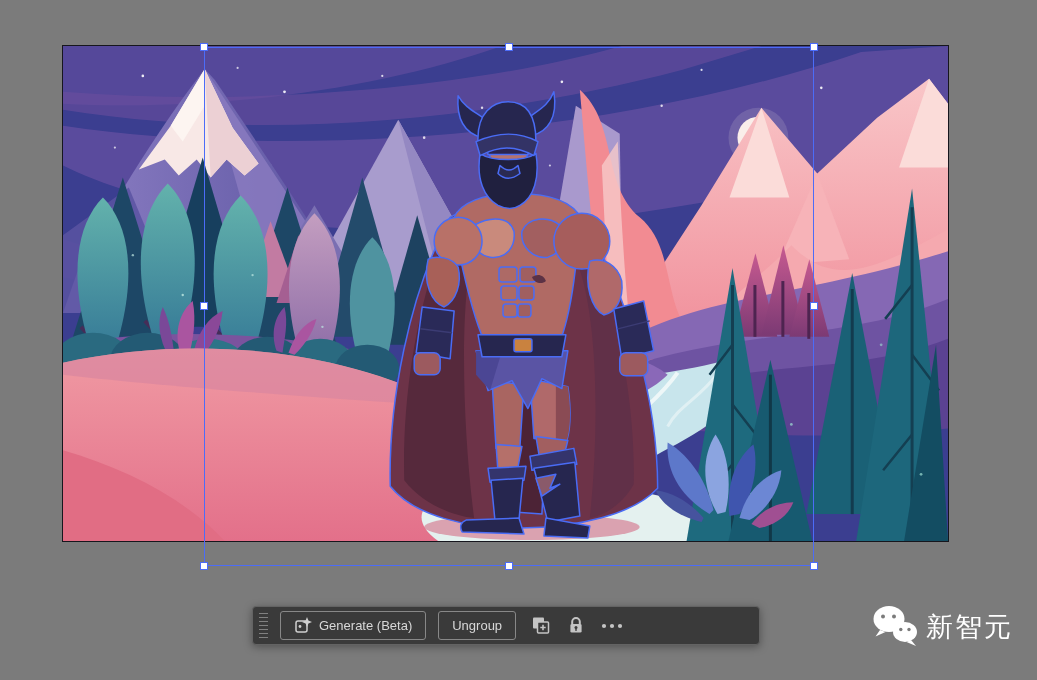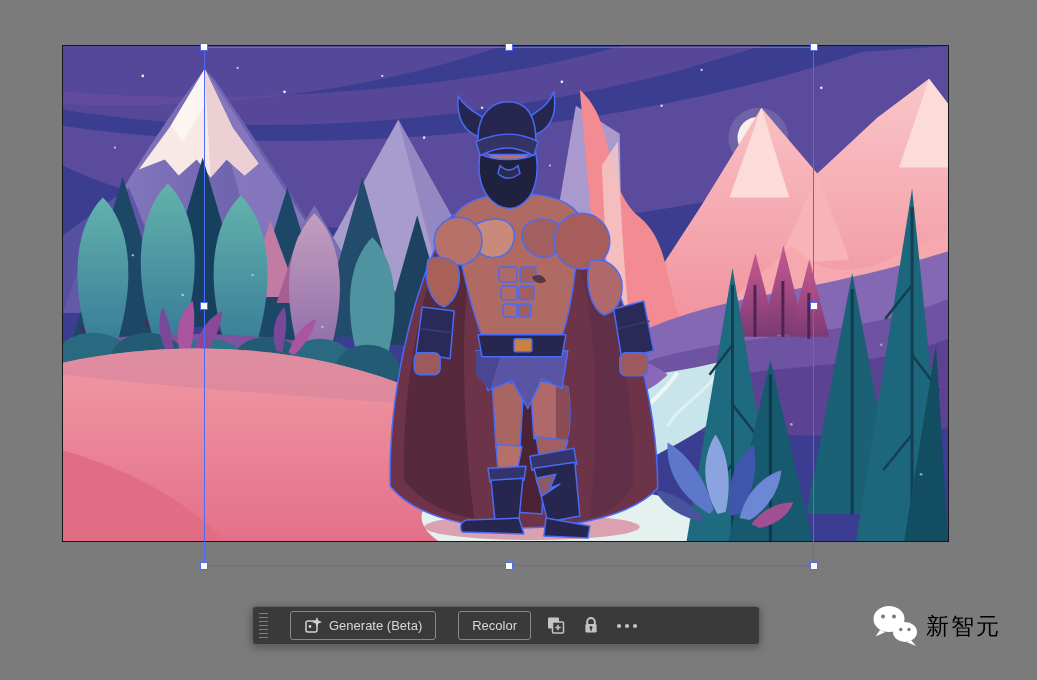--- a/index.html
+++ b/index.html
@@ -16,26 +16,26 @@
        box-sizing:border-box;transform:translate(-50%,-50%);}
   
   #toolbar{position:absolute;left:252px;top:606px;width:508px;height:39px;
            background:#3a3a3a;border:1px solid #636363;border-radius:4px;box-sizing:border-box;
            display:flex;align-items:center;box-shadow:0 2px 8px rgba(0,0,0,.35);}
   .grip{width:9px;height:26px;margin-left:6px;flex:0 0 auto;
         background:repeating-linear-gradient(to bottom,#989898 0 1px,transparent 1px 4px);
         opacity:.75;}
   .tb-btn{height:29px;border:1px solid #888888;border-radius:3px;background:transparent;
           color:#d8d8d8;font-size:13px;display:flex;align-items:center;gap:7px;
-          padding:0 13px;margin-left:22px;cursor:pointer;white-space:nowrap;}
+          padding:0 13px;margin-left:12px;cursor:pointer;white-space:nowrap;}
   .tb-ico{width:24px;height:24px;display:flex;align-items:center;justify-content:center;
           margin-left:12px;cursor:pointer;}
   
   #watermark{position:absolute;left:872px;top:604px;display:flex;align-items:center;gap:7px;}
-  #watermark .wm-text{color:#000000;font-size:23px;letter-spacing:2px;
+  #watermark .wm-text{color:#ffffff;font-size:27px;letter-spacing:2px;
                       font-family:"DejaVu Sans",sans-serif;}
 </style>
 </head>
 <body>
 
 <div id="stage">
 
   <div id="artboard">
   <svg viewBox="0 0 887 497" preserveAspectRatio="none">
     <defs>
@@ -314,21 +314,21 @@
           <rect x="2" y="4" width="11" height="11" rx="2" fill="none" stroke="#cfcfcf" stroke-width="1.5"></rect>
           <path d="M13 0 L14.4 3.6 L18 5 L14.4 6.4 L13 10 L11.6 6.4 L8 5 L11.6 3.6 Z" fill="#cfcfcf" stroke="none"></path>
           <circle cx="6" cy="9.5" r="1.4" fill="#cfcfcf"></circle>
         </svg>
       </span>
       <span>Generate (Beta)</span>
     </button>
 
 
     <button class="tb-btn">
-      <span>Recolor</span>
+      <span>Ungroup</span>
     </button>
 
     <span class="tb-ico">
       <svg width="21" height="21" viewBox="0 0 21 21">
         <rect x="3" y="2.5" width="11" height="11" rx="1" fill="#c4c4c4"></rect>
         <rect x="7.5" y="7" width="11" height="11" rx="1" fill="#3a3a3a" stroke="#c4c4c4" stroke-width="1.5"></rect>
         <path d="M13 9.8 L13 15.2 M10.3 12.5 L15.7 12.5" stroke="#c4c4c4" stroke-width="1.6"></path>
       </svg>
     </span>
 

